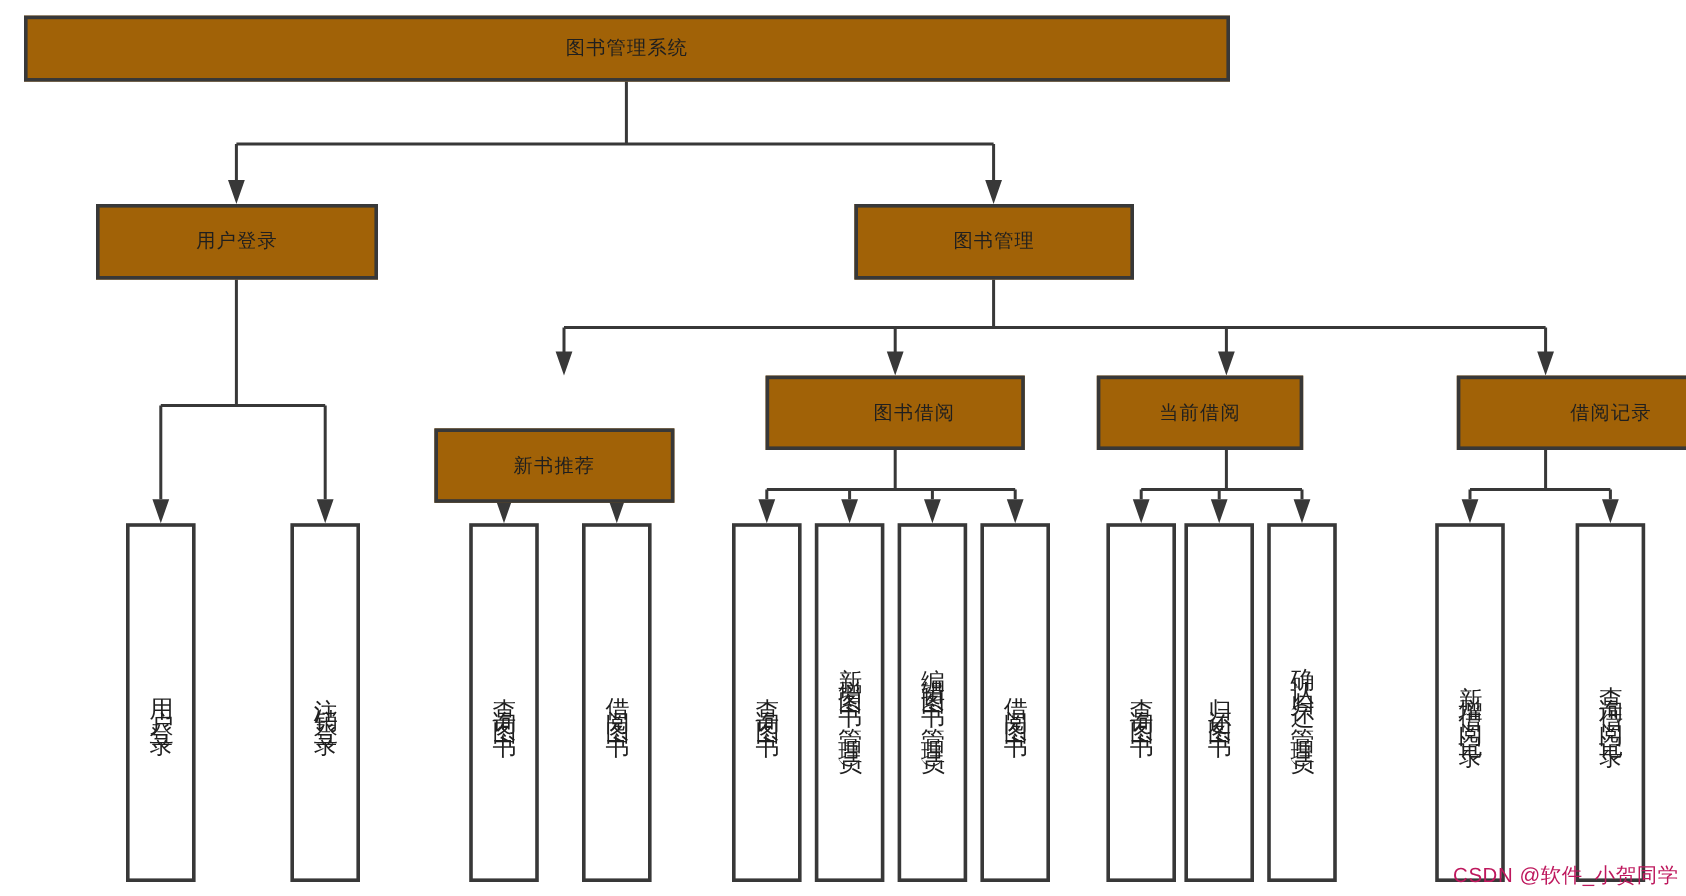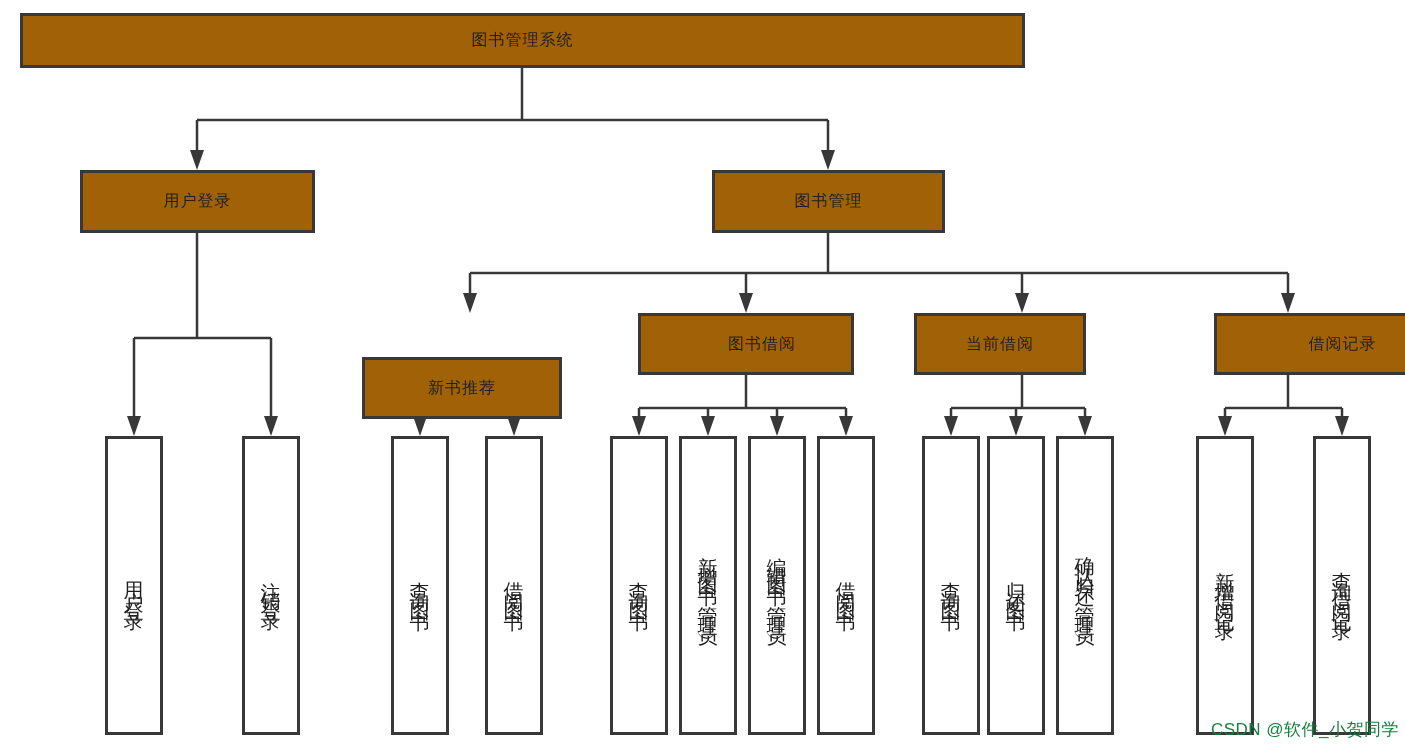--- a/index.html
+++ b/index.html
@@ -27,21 +27,21 @@
   .l3a{left:362px;top:313px;width:200px;height:62px;margin-top:44px;}
   .l3b{left:638px;top:313px;width:216px;height:62px;padding-left:32px;}
   .l3c{left:914px;top:313px;width:172px;height:62px;}
   .l3d{left:1180px;top:313px;width:257px;height:62px;margin-left:34px;}
   .b1{left:105px;}  .b2{left:242px;}  .b3{left:391px;}  .b4{left:485px;}
   .b5{left:610px;}  .b6{left:679px;}  .b7{left:748px;}  .b8{left:817px;}
   .b9{left:922px;}  .b10{left:987px;} .b11{left:1056px;}
   .b12{left:1196px;}.b13{left:1313px;}
   .watermark{
     position:absolute;right:6px;bottom:6px;z-index:5;
-    font-size:17px;color:#15803d;letter-spacing:0.5px;white-space:nowrap;
+    font-size:17px;color:#be185d;letter-spacing:0.5px;white-space:nowrap;
   }
 </style>
 </head>
 <body>
 
 <div class="stage">
 
   <svg class="connectors" viewBox="0 0 1405 747" xmlns="http://www.w3.org/2000/svg" aria-hidden="true">
     <path fill="none" stroke="#383838" stroke-width="2.5" d="M522 68V120 M197 120H828 M197 120V150 M828 120V150
          M197 233V338 M134 338H271 M134 338V416 M271 338V416

